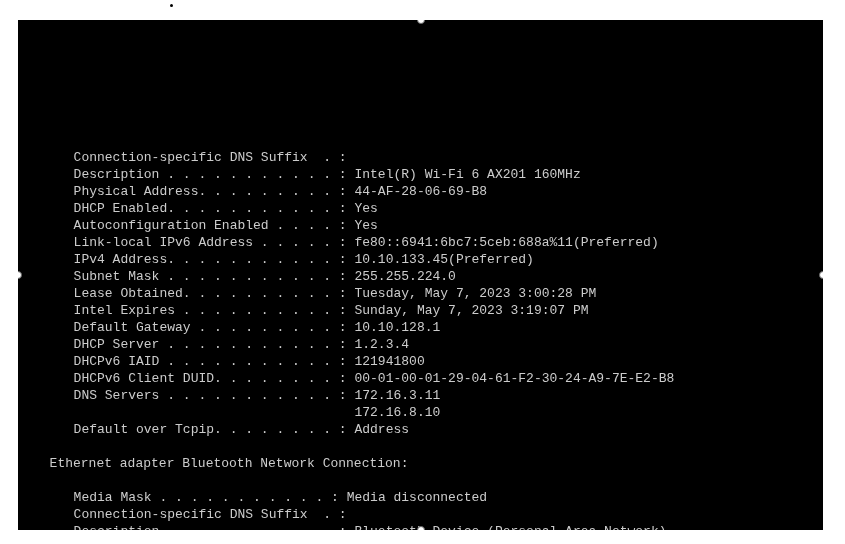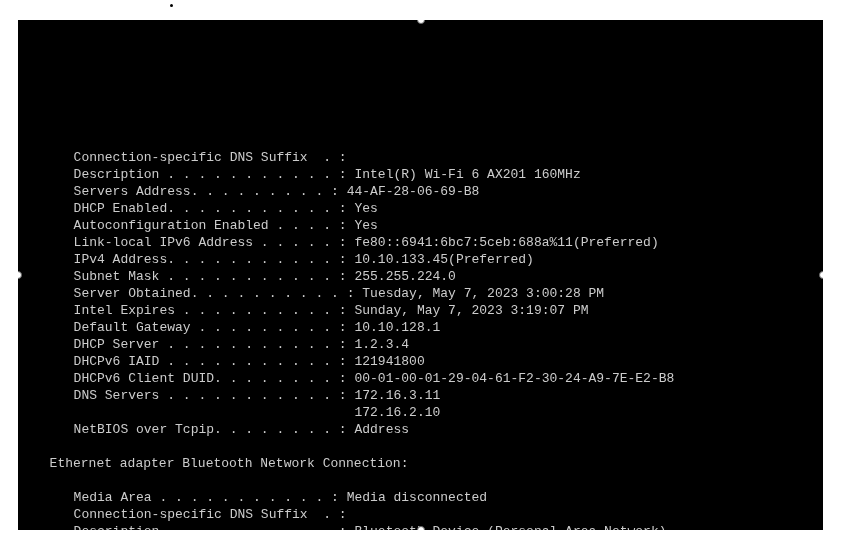--- a/index.html
+++ b/index.html
@@ -68,37 +68,37 @@
 
 <div class="terminal">
   <div class="handle tp"></div>
   <div class="handle rt"></div>
   <div class="handle bt"></div>
   <div class="handle lt"></div>
 
   
   <span class="row"><span>Connection-specific DNS Suffix  . :</span> <span class="redact"></span></span>
   <span class="row"><span>Description . . . . . . . . . . . :</span> <span>Intel(R) Wi-Fi 6 AX201 160MHz</span></span>
-  <span class="row"><span>Servers Address. . . . . . . . . :</span> <span>44-AF-28-06-69-B8</span></span>
+  <span class="row"><span>Physical Address. . . . . . . . . :</span> <span>44-AF-28-06-69-B8</span></span>
   <span class="row"><span>DHCP Enabled. . . . . . . . . . . :</span> <span>Yes</span></span>
   <span class="row"><span>Autoconfiguration Enabled . . . . :</span> <span>Yes</span></span>
   <span class="row"><span>Link-local IPv6 Address . . . . . :</span> <span>fe80::6941:6bc7:5ceb:688a%11(Preferred)</span></span>
   <span class="row"><span>IPv4 Address. . . . . . . . . . . :</span> <span>10.10.133.45(Preferred)</span></span>
   <span class="row"><span>Subnet Mask . . . . . . . . . . . :</span> <span>255.255.224.0</span></span>
-  <span class="row"><span>Server Obtained. . . . . . . . . . :</span> <span>Tuesday, May 7, 2023 3:00:28 PM</span></span>
+  <span class="row"><span>Lease Obtained. . . . . . . . . . :</span> <span>Tuesday, May 7, 2023 3:00:28 PM</span></span>
   <span class="row"><span>Intel Expires . . . . . . . . . . :</span> <span>Sunday, May 7, 2023 3:19:07 PM</span></span>
   <span class="row"><span>Default Gateway . . . . . . . . . :</span> <span>10.10.128.1</span></span>
   <span class="row"><span>DHCP Server . . . . . . . . . . . :</span> <span>1.2.3.4</span></span>
   <span class="row"><span>DHCPv6 IAID . . . . . . . . . . . :</span> <span>121941800</span></span>
   <span class="row"><span>DHCPv6 Client DUID. . . . . . . . :</span> <span>00-01-00-01-29-04-61-F2-30-24-A9-7E-E2-B8</span></span>
   <span class="row"><span>DNS Servers . . . . . . . . . . . :</span> <span>172.16.3.11</span></span>
-  <span class="val-extra"><span>                                    </span><span>172.16.2.10</span></span>
-  <span class="row"><span>NetBIOS over Tcpip. . . . . . . . :</span> <span>Address</span></span>
+  <span class="val-extra"><span>                                    </span><span>172.16.8.10</span></span>
+  <span class="row"><span>Default over Tcpip. . . . . . . . :</span> <span>Address</span></span>
   <span class="row"> </span>
   <span class="row-sec">Ethernet adapter Bluetooth Network Connection:</span>
   <span class="row"> </span>
-  <span class="row"><span>Media Area . . . . . . . . . . . :</span> <span>Media disconnected</span></span>
+  <span class="row"><span>Media Mask . . . . . . . . . . . :</span> <span>Media disconnected</span></span>
   <span class="row"><span>Connection-specific DNS Suffix  . :</span> <span></span></span>
   <span class="row"><span>Description . . . . . . . . . . . :</span> <span>Bluetooth Device (Personal Area Network)</span></span>
   
   
   
 </div>
 
 </body></html>

